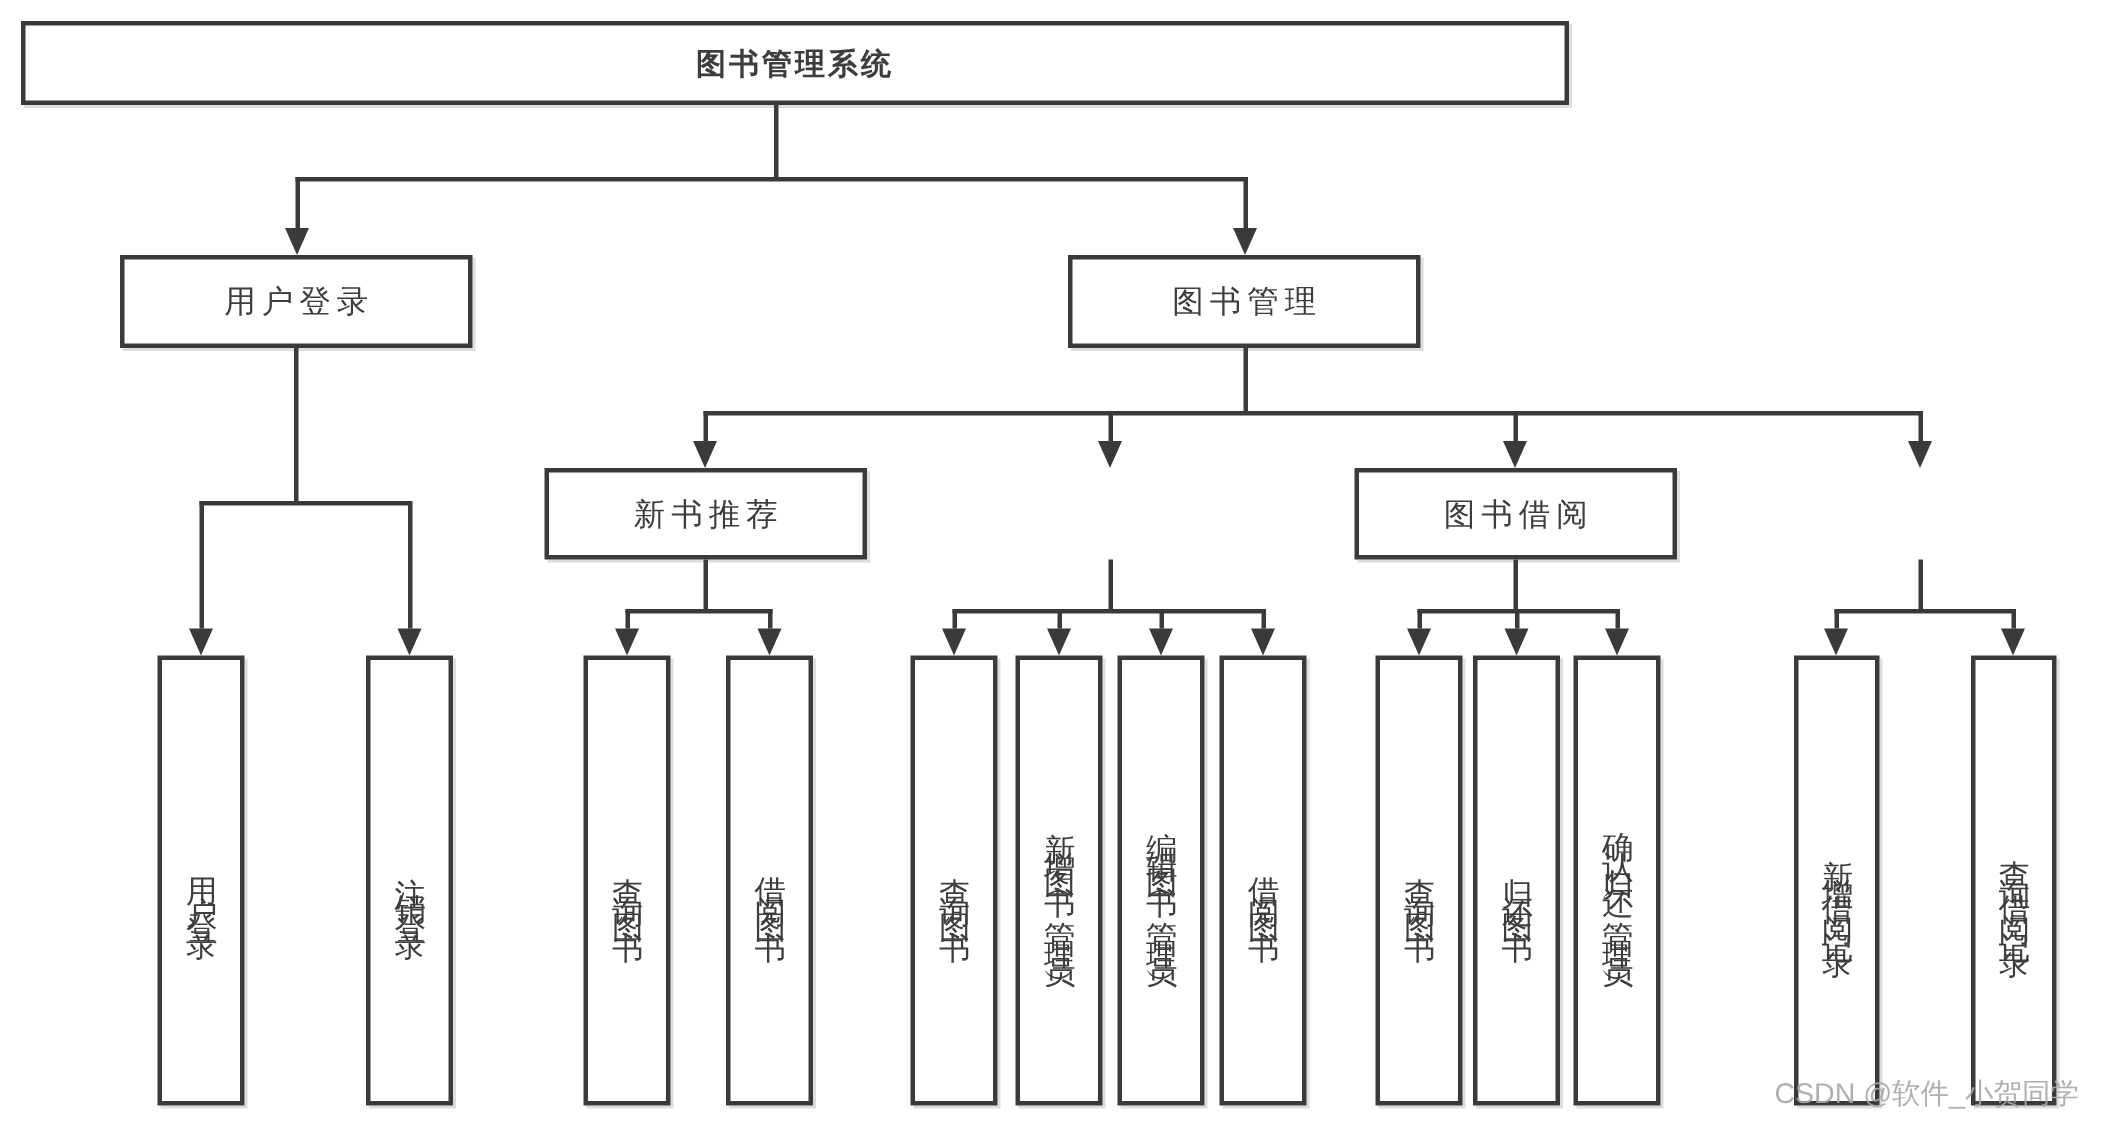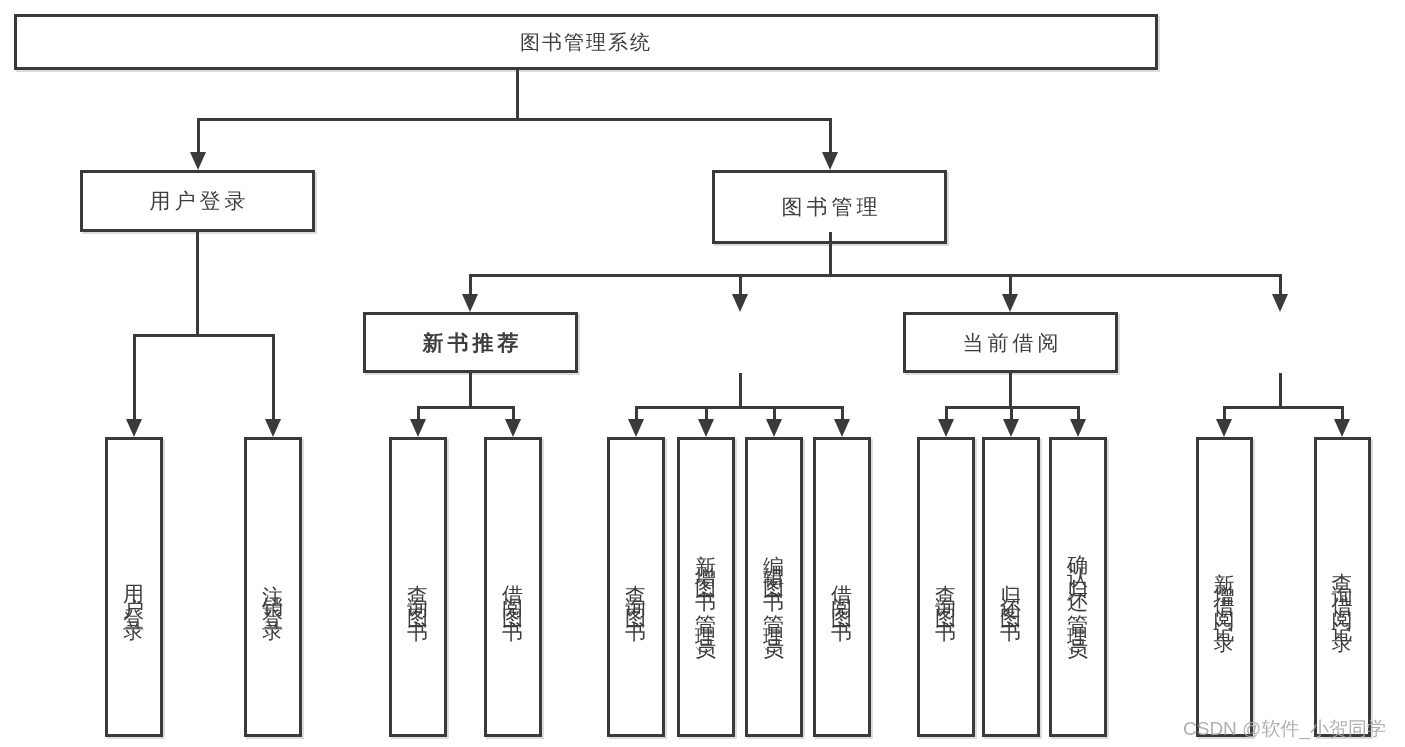--- a/index.html
+++ b/index.html
@@ -77,52 +77,52 @@
     z-index: 5;
     pointer-events: none;
     opacity: 0.9;
   }
 </style>
 </head>
 <body>
 
 <div class="canvas">
 
-  <div class="box root-node" style="left:14px; top:14px; width:1144px; height:56px;">图书管理系统</div>
+  <div class="box root-node" style="left:14px; top:14px; width:1032px; height:56px;font-weight:bold;">图书管理系统</div>
 
   <div class="vline" style="left:516px; top:70px; height:50px;"></div>
   <div class="hline" style="left:197px; top:118px; width:635px;"></div>
   <div class="vline" style="left:197px; top:118px; height:34px;"></div>
   <div class="arrow" style="left:190px; top:152px;"></div>
   <div class="vline" style="left:829px; top:118px; height:34px;"></div>
   <div class="arrow" style="left:822px; top:152px;"></div>
 
   <div class="box hnode" style="left:80px; top:170px; width:235px; height:62px;">用户登录</div>
-  <div class="box hnode" style="left:712px; top:170px; width:235px; height:74px;font-family:Liberation Serif, serif;">图书管理</div>
+  <div class="box hnode" style="left:712px; top:170px; width:235px; height:62px;font-family:Liberation Serif, serif;">图书管理</div>
 
   <div class="vline" style="left:196px; top:232px; height:104px;"></div>
   <div class="hline" style="left:133px; top:334px; width:141px;"></div>
   <div class="vline" style="left:133px; top:334px; height:85px;"></div>
   <div class="arrow" style="left:126px; top:419px;"></div>
   <div class="vline" style="left:272px; top:334px; height:85px;"></div>
   <div class="arrow" style="left:265px; top:419px;"></div>
 
   <div class="vline" style="left:829px; top:232px; height:44px;"></div>
   <div class="hline" style="left:469px; top:274px; width:812px;"></div>
   <div class="vline" style="left:469px; top:274px; height:20px;"></div>
   <div class="arrow" style="left:462px; top:294px;"></div>
   <div class="vline" style="left:739px; top:274px; height:20px;"></div>
   <div class="arrow" style="left:732px; top:294px;"></div>
   <div class="vline" style="left:1009px; top:274px; height:20px;"></div>
   <div class="arrow" style="left:1002px; top:294px;"></div>
   <div class="vline" style="left:1279px; top:274px; height:20px;"></div>
   <div class="arrow" style="left:1272px; top:294px;"></div>
 
-  <div class="box hnode" style="left:363px; top:312px; width:215px; height:61px;font-weight:bold;">新书推荐</div>
-  <div class="box hnode" style="left:903px; top:312px; width:215px; height:61px;">当前借阅</div>
+  <div class="box hnode" style="left:363px; top:312px; width:215px; height:61px;">新书推荐</div>
+  <div class="box hnode" style="left:903px; top:312px; width:215px; height:61px;">图书借阅</div>
 
   <div class="vline" style="left:469px; top:373px; height:35px;"></div>
   <div class="hline" style="left:417px; top:406px; width:98px;"></div>
   <div class="vline" style="left:417px; top:406px; height:13px;"></div>
   <div class="arrow" style="left:410px; top:419px;"></div>
   <div class="vline" style="left:512px; top:406px; height:13px;"></div>
   <div class="arrow" style="left:505px; top:419px;"></div>
 
   <div class="vline" style="left:739px; top:373px; height:35px;"></div>
   <div class="hline" style="left:635px; top:406px; width:208px;"></div>

